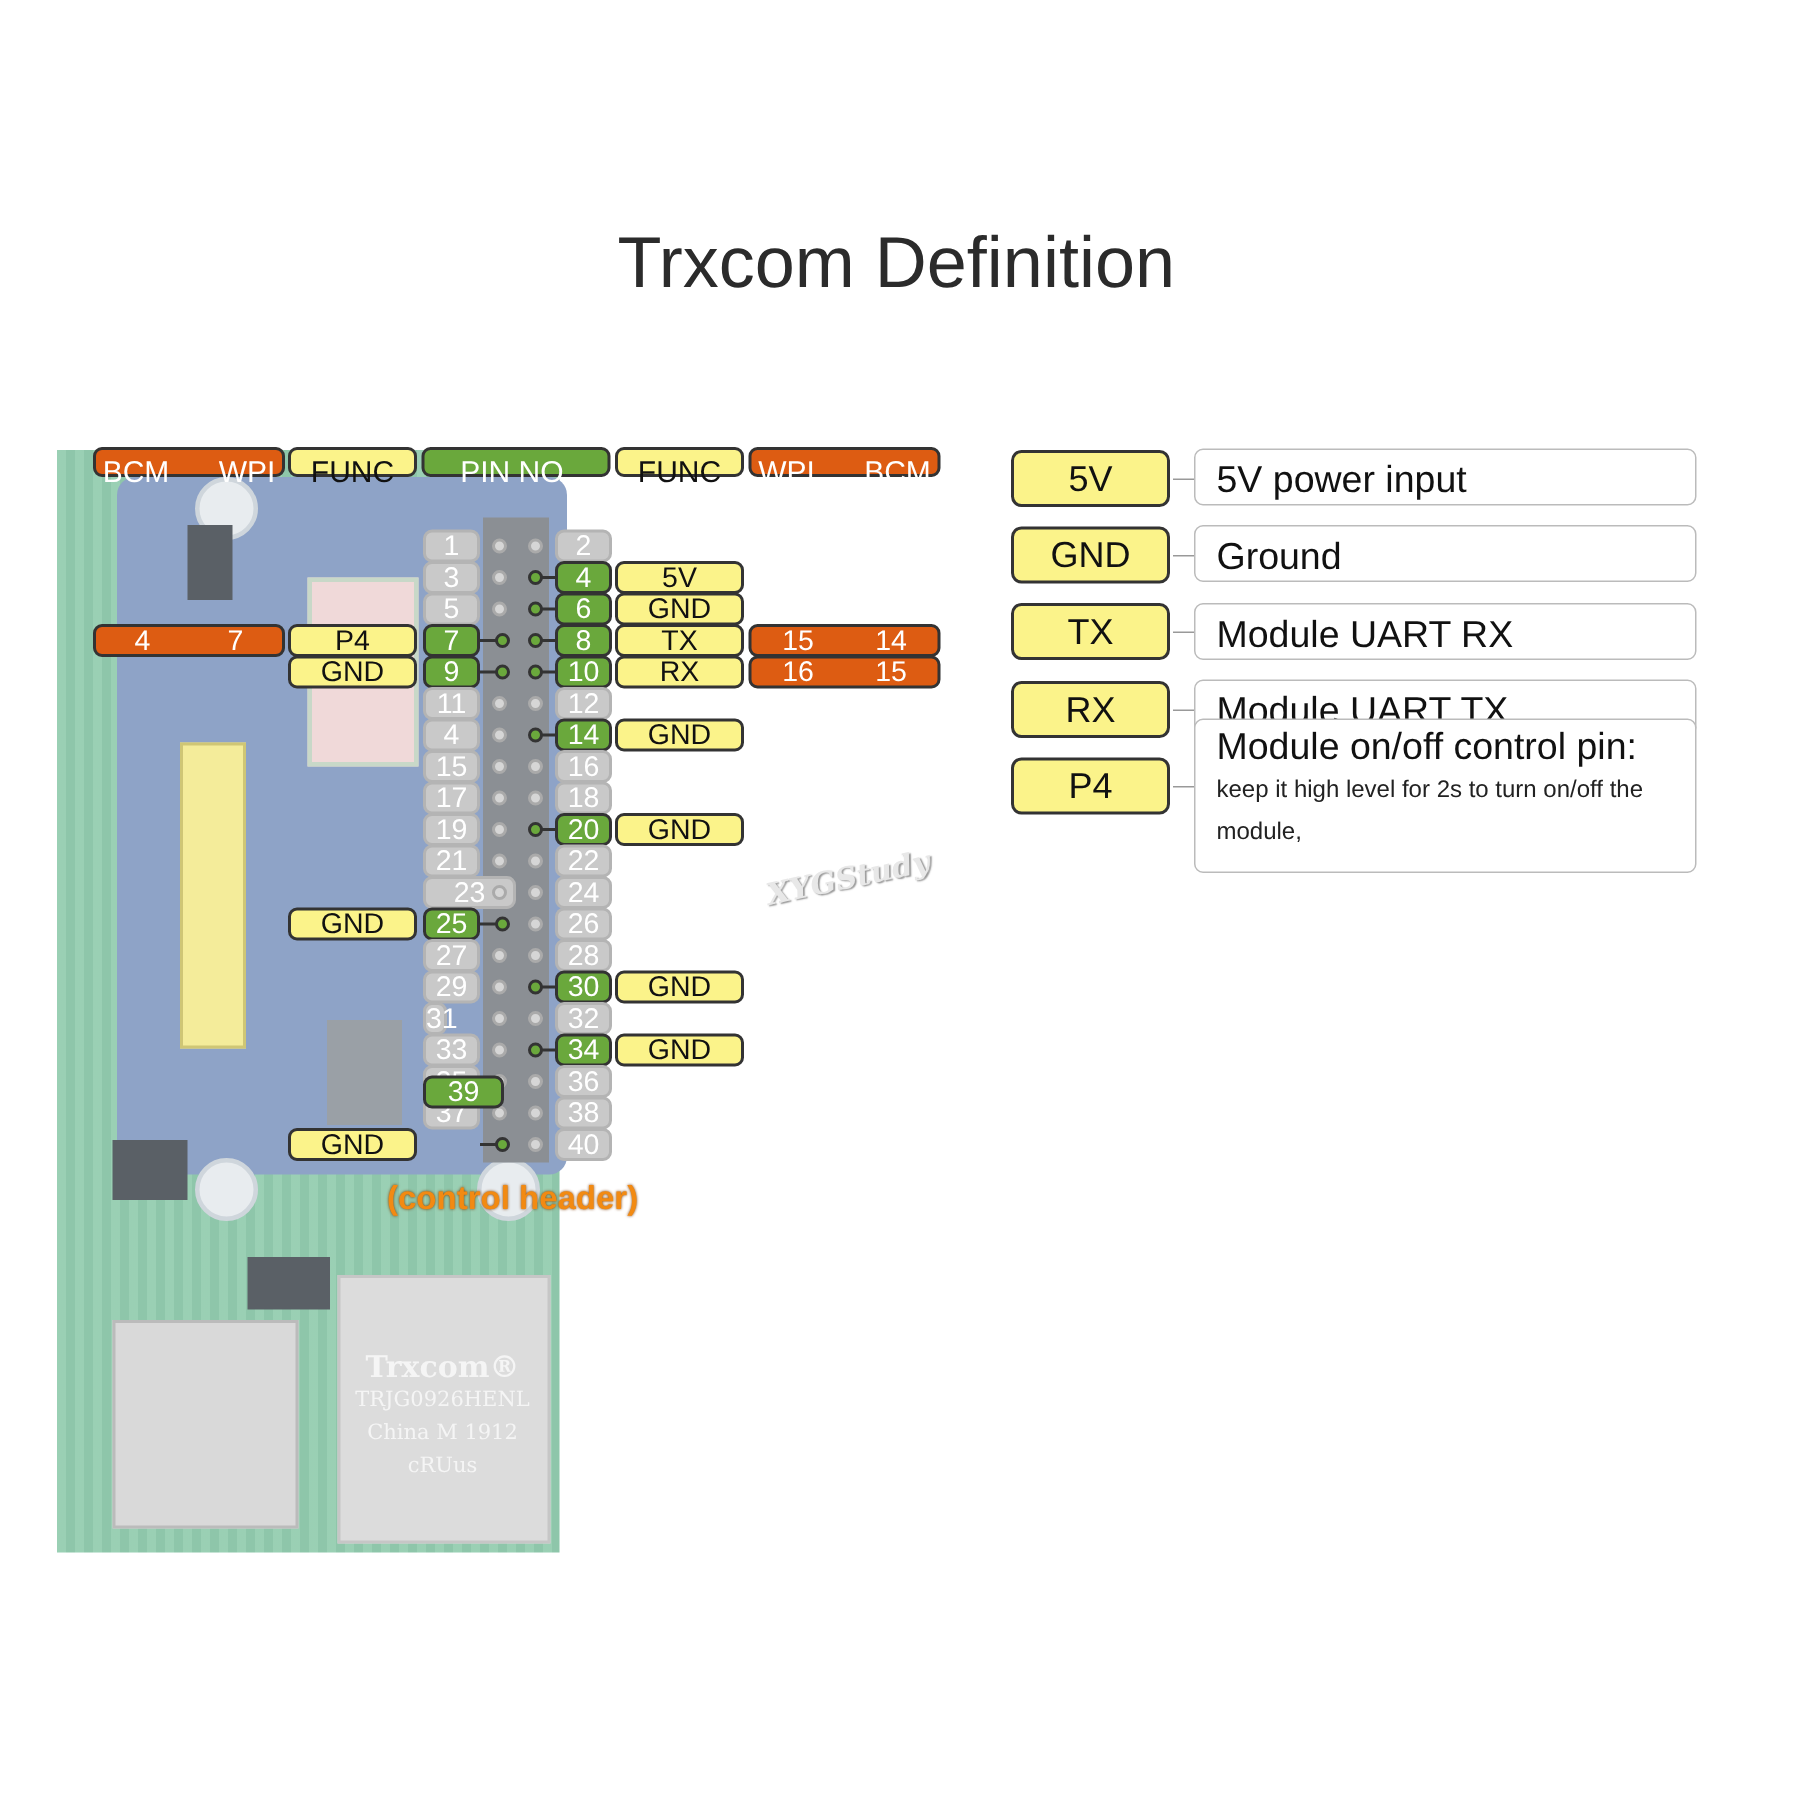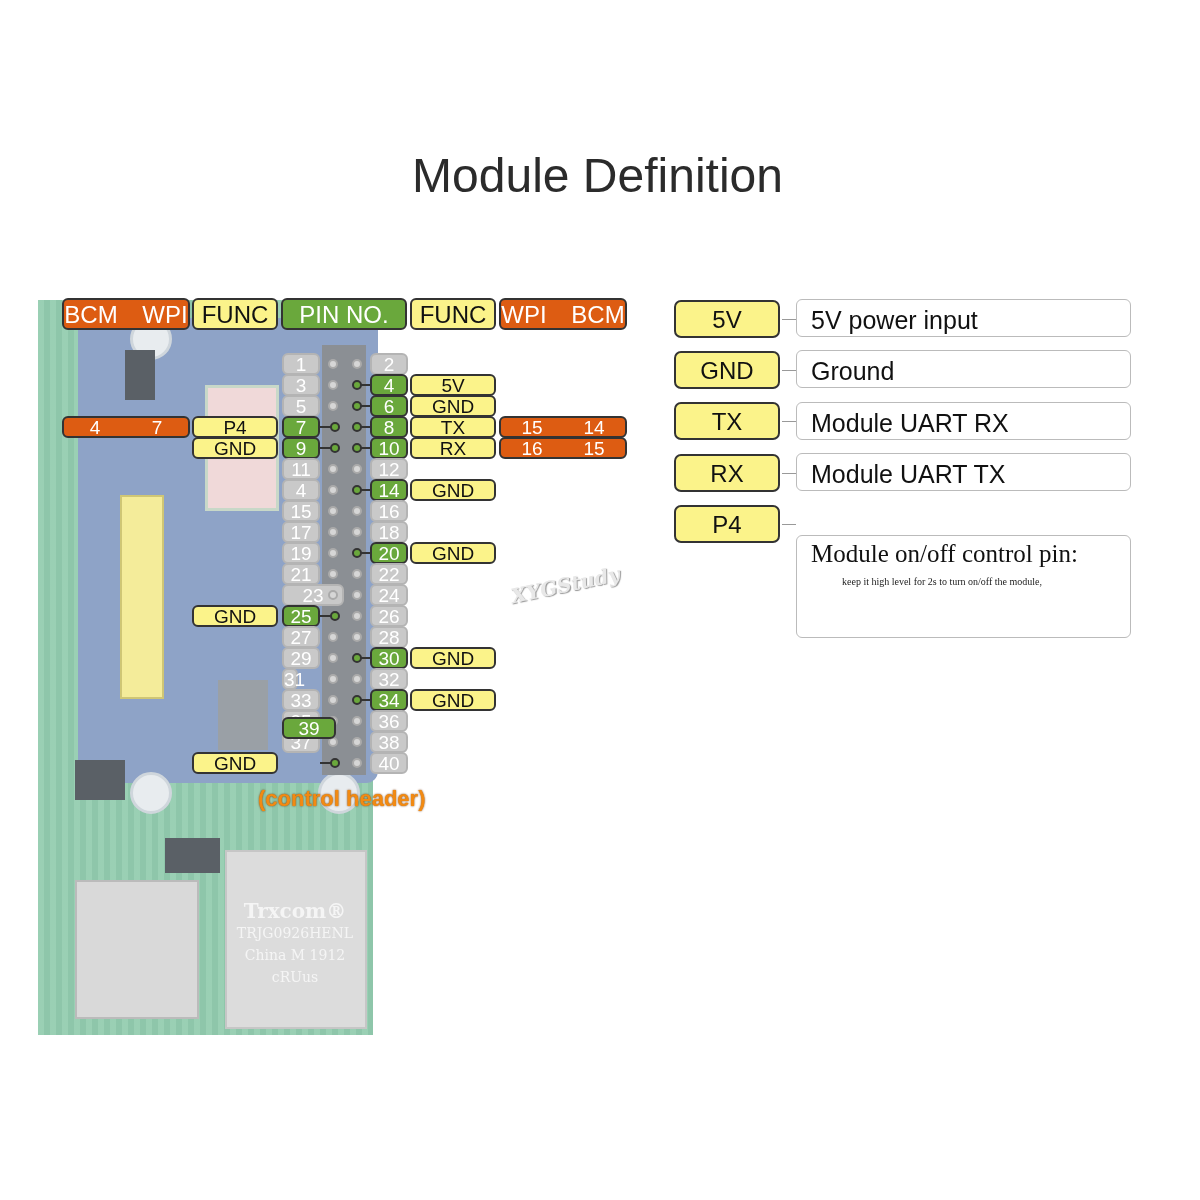--- a/index.html
+++ b/index.html
@@ -18,41 +18,41 @@
     .hole { position:absolute; width:36px; height:36px; border-radius:50%; background:#e8ecef; border:3px solid #cfd6dc; }
     .chip { position:absolute; background:#5a6066; }
     .conn { position:absolute; left:120px; top:495px; width:40px; height:200px; background:#f4ec9a; border:2px solid #cfc675; }
 
     
     .lbl { position:absolute; height:22px; border:2px solid #333; border-radius:6px; box-sizing:border-box; text-align:center; font-family:"Liberation Sans", sans-serif; font-size:19px; line-height:19px; }
     .yel { background:#fbf38a; color:#111; }
     .grn { background:#6aa83c; color:#fff; }
     .org { background:#dd5c12; color:#fff; }
     .gry { background:#c9c9c9; color:#fff; border-color:#b4b4b4; }
-    .hdr { height:32px; line-height:30px; font-size:24px; top:298px;gap:24px; }
+    .hdr { height:20px; line-height:30px; font-size:20px; top:298px;gap:24px; }
     .dual { display:flex; justify-content:space-around; }
 
     .dot { position:absolute; width:10px; height:10px; border-radius:50%; background:#6aa83c; border:2px solid #333; box-sizing:border-box; }
     .stem { position:absolute; height:2px; background:#333; width:14px; }
 
     .wm { position:absolute; left:510px; top:573px; font-family:"DejaVu Serif", serif; font-style:italic; font-weight:bold; font-size:20px; color:#e8e8e8; text-shadow:1px 1px 1px #999; transform:rotate(-12deg); }
     .bottom-note { position:absolute; left:258px; top:786px; font-family:"Liberation Sans", sans-serif; font-size:22px; color:#f28a12; font-weight:bold; text-shadow:0 0 2px #7a3a00; }
 
     
     .leg-key { position:absolute; left:674px; width:106px; height:38px; border:2px solid #333; border-radius:7px; box-sizing:border-box; background:#fbf38a; font-family:"Liberation Sans", sans-serif; font-size:24px; text-align:center; line-height:36px; color:#111; }
     .leg-line { position:absolute; left:782px; width:14px; height:1px; background:#999; }
     .leg-desc { position:absolute; left:796px; width:335px; height:38px; border:1.5px solid #bbb; border-radius:6px; box-sizing:border-box; background:#fff; font-family:"Liberation Sans", sans-serif; font-size:25px; color:#111; padding-left:14px; line-height:40px; }
     .leg-desc.tall { height:103px; line-height:normal; padding-top:4px; }
     .leg-desc .main { font-size:25px; display:block; }
-    .leg-desc .sub { font-size:10px; display:block; line-height:28px; color:#222;margin-left:31px; }
+    .leg-desc .sub { font-size:16px; display:block; line-height:28px; color:#222; }
   </style>
 </head>
 <body>
 
-<div class="title">Module Definition</div>
+<div class="title">Trxcom Definition</div>
 
 <div>
   <div class="board">
       <div class="g2"></div>
     </div>
   <div class="hat"></div>
   <div class="hole" style="left:130px;top:318px;"></div>
   <div class="hole" style="left:130px;top:772px;"></div>
   <div class="hole" style="left:318px;top:772px;"></div>
   <div class="sim"></div>
@@ -218,17 +218,17 @@
   <div class="leg-key" style="top:402px;">TX</div>
   <div class="leg-line" style="top:421px;"></div>
   <div class="leg-desc" style="top:402px;">Module UART RX</div>
 
   <div class="leg-key" style="top:454px;">RX</div>
   <div class="leg-line" style="top:473px;"></div>
   <div class="leg-desc" style="top:453px;">Module UART TX</div>
 
   <div class="leg-key" style="top:505px;">P4</div>
   <div class="leg-line" style="top:524px;"></div>
-  <div class="leg-desc tall" style="top:535px;font-family:Liberation Serif, serif;">
+  <div class="leg-desc tall" style="top:479px;">
     <span class="main">Module on/off control pin:</span>
     <span class="sub">keep it high level for 2s to turn on/off the module,</span>
   </div>
 </div>
 
 </body></html>

